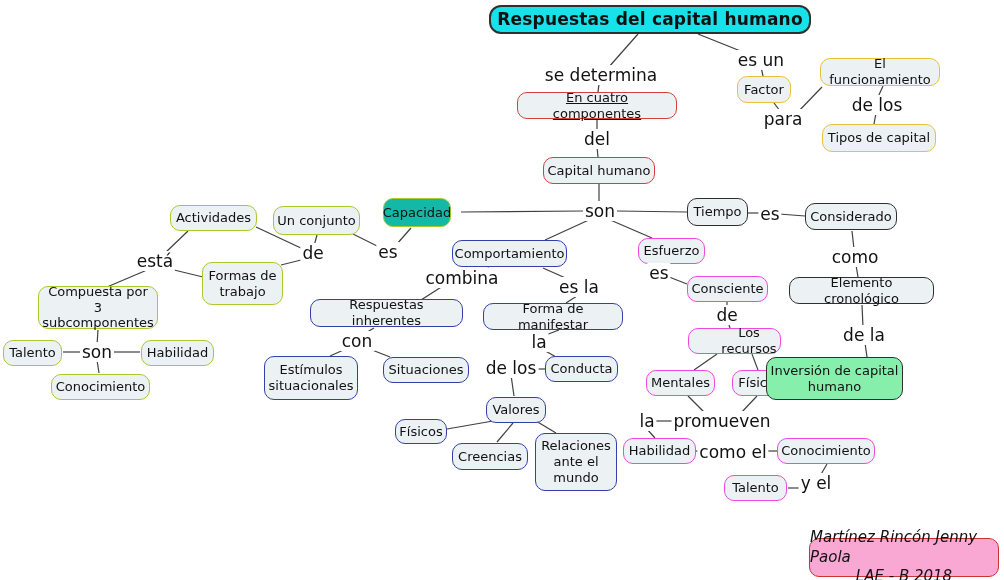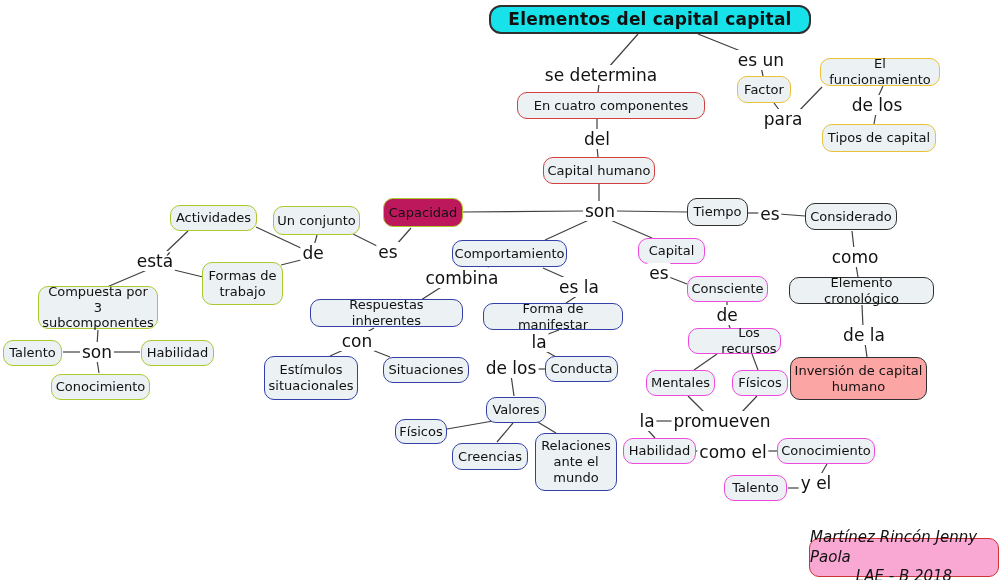--- a/index.html
+++ b/index.html
@@ -93,27 +93,27 @@
       <line x1="852" y1="231" x2="854" y2="249" stroke="#404040" stroke-width="1.2"></line>
       <line x1="856" y1="265" x2="858" y2="277" stroke="#404040" stroke-width="1.2"></line>
       <line x1="862" y1="305" x2="863" y2="327" stroke="#404040" stroke-width="1.2"></line>
       <line x1="865" y1="343" x2="867" y2="357" stroke="#404040" stroke-width="1.2"></line>
     </svg>
 
   <div id="footer-box">
     <span>Martínez Rincón Jenny Paola</span>
     <span>LAE - B 2018</span>
   </div>
-<div class="node title-node" style="left: 489px; top: 5px; width: 322px; height: 29px; border-color: rgb(47, 47, 47); background: rgb(23, 226, 234);">Elementos del capital capital</div>
-    <div class="node" style="left: 517px; top: 92px; width: 188px; height: 27px; border-color: rgb(212, 63, 63); background: rgb(236, 242, 244);">En cuatro componentes</div>
+<div class="node title-node" style="left: 489px; top: 5px; width: 322px; height: 29px; border-color: rgb(47, 47, 47); background: rgb(23, 226, 234);">Respuestas del capital humano</div>
+    <div class="node" style="left: 517px; top: 92px; width: 160px; height: 27px; border-color: rgb(212, 63, 63); background: rgb(236, 242, 244); text-decoration: underline;">En cuatro componentes</div>
     <div class="node" style="left: 543px; top: 157px; width: 112px; height: 27px; border-color: rgb(212, 63, 63); background: rgb(236, 242, 244);">Capital humano</div>
     <div class="node" style="left: 737px; top: 76px; width: 54px; height: 27px; border-color: rgb(232, 194, 58); background: rgb(236, 242, 244);">Factor</div>
     <div class="node" style="left: 820px; top: 58px; width: 120px; height: 28px; border-color: rgb(232, 194, 58); background: rgb(236, 242, 244);">El funcionamiento</div>
     <div class="node" style="left: 822px; top: 124px; width: 114px; height: 28px; border-color: rgb(232, 194, 58); background: rgb(236, 242, 244);">Tipos de capital</div>
-    <div class="node" style="left: 383px; top: 198px; width: 80px; height: 29px; border-color: rgb(169, 201, 47); background: #be185d;">Capacidad</div>
+    <div class="node" style="left: 383px; top: 198px; width: 68px; height: 29px; border-color: rgb(169, 201, 47); background: #14b8a6;">Capacidad</div>
     <div class="node" style="left: 273px; top: 206px; width: 87px; height: 29px; border-color: rgb(169, 201, 47); background: rgb(236, 242, 244);">Un conjunto</div>
     <div class="node" style="left: 170px; top: 205px; width: 87px; height: 26px; border-color: rgb(169, 201, 47); background: rgb(236, 242, 244);">Actividades</div>
     <div class="node" style="left: 202px; top: 262px; width: 81px; height: 43px; border-color: rgb(169, 201, 47); background: rgb(236, 242, 244);">Formas de
 trabajo</div>
     <div class="node" style="left: 38px; top: 286px; width: 120px; height: 43px; border-color: rgb(169, 201, 47); background: rgb(236, 242, 244);">Compuesta por 3
 subcomponentes</div>
     <div class="node" style="left: 3px; top: 340px; width: 59px; height: 26px; border-color: rgb(169, 201, 47); background: rgb(236, 242, 244);">Talento</div>
     <div class="node" style="left: 141px; top: 340px; width: 73px; height: 26px; border-color: rgb(169, 201, 47); background: rgb(236, 242, 244);">Habilidad</div>
     <div class="node" style="left: 51px; top: 374px; width: 99px; height: 26px; border-color: rgb(169, 201, 47); background: rgb(236, 242, 244);">Conocimiento</div>
     <div class="node" style="left: 452px; top: 240px; width: 115px; height: 27px; border-color: rgb(51, 64, 168); background: rgb(236, 242, 244);">Comportamiento</div>
@@ -122,32 +122,32 @@
     <div class="node" style="left: 264px; top: 356px; width: 94px; height: 44px; border-color: rgb(51, 64, 168); background: rgb(236, 242, 244);">Estímulos
 situacionales</div>
     <div class="node" style="left: 383px; top: 357px; width: 86px; height: 26px; border-color: rgb(51, 64, 168); background: rgb(236, 242, 244);">Situaciones</div>
     <div class="node" style="left: 545px; top: 356px; width: 73px; height: 26px; border-color: rgb(51, 64, 168); background: rgb(236, 242, 244);">Conducta</div>
     <div class="node" style="left: 486px; top: 397px; width: 60px; height: 26px; border-color: rgb(51, 64, 168); background: rgb(236, 242, 244);">Valores</div>
     <div class="node" style="left: 395px; top: 419px; width: 52px; height: 25px; border-color: rgb(51, 64, 168); background: rgb(236, 242, 244);">Físicos</div>
     <div class="node" style="left: 452px; top: 443px; width: 76px; height: 27px; border-color: rgb(51, 64, 168); background: rgb(236, 242, 244);">Creencias</div>
     <div class="node" style="left: 535px; top: 433px; width: 82px; height: 58px; border-color: rgb(51, 64, 168); background: rgb(236, 242, 244);">Relaciones
 ante el
 mundo</div>
-    <div class="node" style="left: 638px; top: 238px; width: 67px; height: 26px; border-color: rgb(238, 73, 222); background: rgb(236, 242, 244);">Capital</div>
+    <div class="node" style="left: 638px; top: 238px; width: 67px; height: 26px; border-color: rgb(238, 73, 222); background: rgb(236, 242, 244);">Esfuerzo</div>
     <div class="node" style="left: 687px; top: 276px; width: 81px; height: 26px; border-color: rgb(238, 73, 222); background: rgb(236, 242, 244);">Consciente</div>
     <div class="node" style="left: 688px; top: 328px; width: 93px; height: 26px; border-color: rgb(238, 73, 222); background: rgb(236, 242, 244); padding-left: 32px;">Los recursos</div>
     <div class="node" style="left: 646px; top: 370px; width: 69px; height: 26px; border-color: rgb(238, 73, 222); background: rgb(236, 242, 244);">Mentales</div>
     <div class="node" style="left: 732px; top: 370px; width: 56px; height: 26px; border-color: rgb(238, 73, 222); background: rgb(236, 242, 244);">Físicos</div>
     <div class="node" style="left: 623px; top: 438px; width: 73px; height: 26px; border-color: rgb(238, 73, 222); background: rgb(236, 242, 244);">Habilidad</div>
     <div class="node" style="left: 777px; top: 438px; width: 98px; height: 26px; border-color: rgb(238, 73, 222); background: rgb(236, 242, 244);">Conocimiento</div>
     <div class="node" style="left: 724px; top: 475px; width: 63px; height: 26px; border-color: rgb(238, 73, 222); background: rgb(236, 242, 244);">Talento</div>
     <div class="node" style="left: 687px; top: 198px; width: 61px; height: 28px; border-color: rgb(47, 47, 47); background: rgb(236, 242, 244);">Tiempo</div>
     <div class="node" style="left: 805px; top: 203px; width: 92px; height: 27px; border-color: rgb(47, 47, 47); background: rgb(236, 242, 244);">Considerado</div>
     <div class="node" style="left: 789px; top: 277px; width: 145px; height: 27px; border-color: rgb(47, 47, 47); background: rgb(236, 242, 244);">Elemento cronológico</div>
-    <div class="node" style="left: 790px; top: 357px; width: 137px; height: 43px; border-color: rgb(47, 47, 47); background: #fca5a5;">Inversión de capital
+    <div class="node" style="left: 766px; top: 357px; width: 137px; height: 43px; border-color: rgb(47, 47, 47); background: #86efac;">Inversión de capital
 humano</div>
     <span class="edge-label" style="left: 601px; top: 75px;">se determina</span>
     <span class="edge-label" style="left: 597px; top: 139px;">del</span>
     <span class="edge-label" style="left: 761px; top: 60px;">es un</span>
     <span class="edge-label" style="left: 783px; top: 119px;">para</span>
     <span class="edge-label" style="left: 877px; top: 105px;">de los</span>
     <span class="edge-label" style="left: 600px; top: 211px;">son</span>
     <span class="edge-label" style="left: 770px; top: 214px;">es</span>
     <span class="edge-label" style="left: 155px; top: 261px;">está</span>
     <span class="edge-label" style="left: 313px; top: 253px;">de</span>

